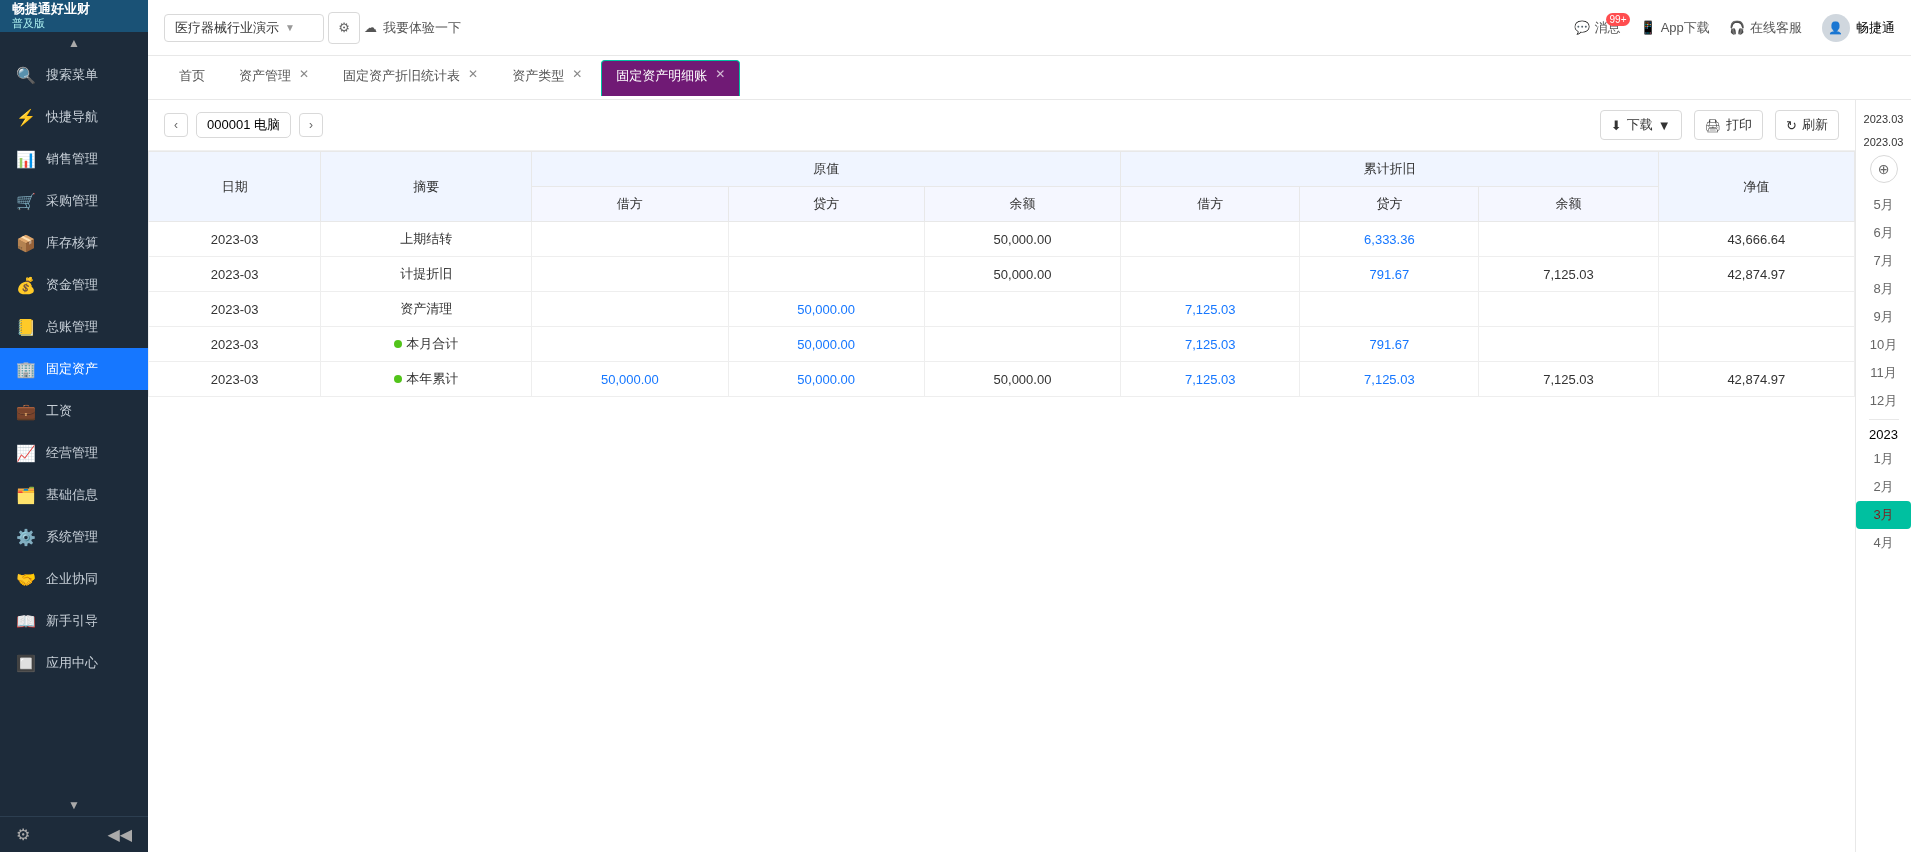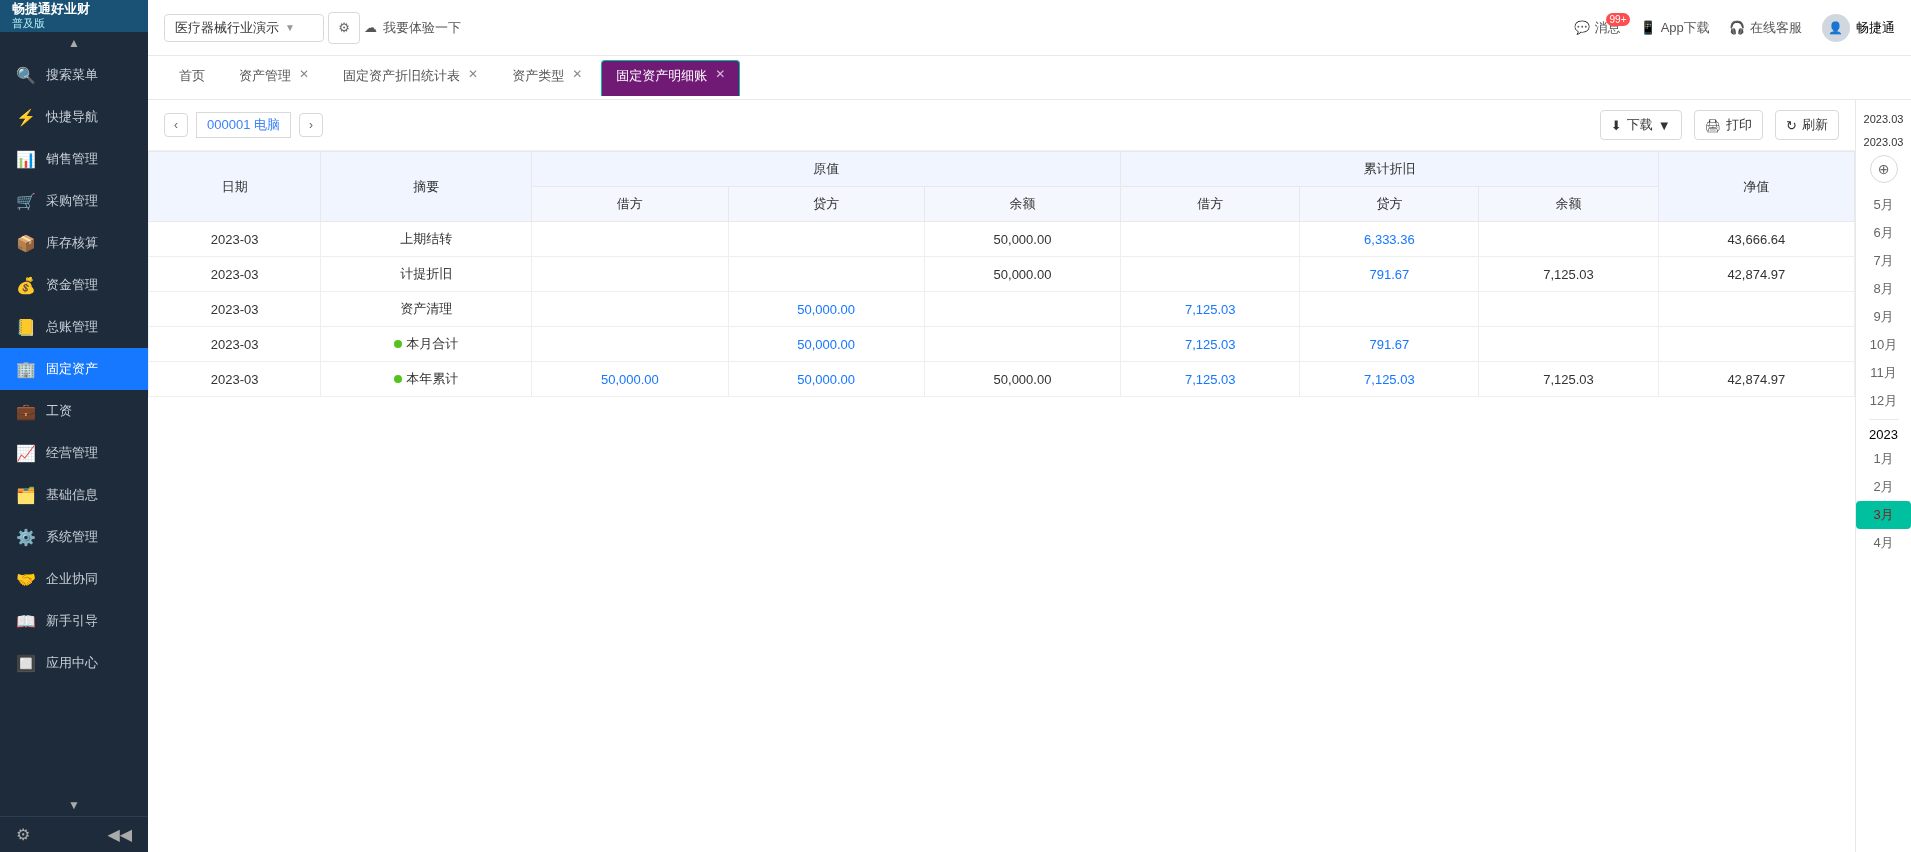--- a/index.html
+++ b/index.html
@@ -233,24 +233,24 @@
     }
     .panel-nav .nav-btn {
       width: 24px; height: 24px;
       border: 1px solid #d9d9d9;
       border-radius: 4px;
       display: flex; align-items: center; justify-content: center;
       cursor: pointer; background: #fff; color: #666; font-size: 12px;
     }
     .asset-tag {
       border: 1px solid #d9d9d9;
-      border-radius: 0;
+      border-radius: 5px;
       padding: 3px 10px;
       font-size: 13px;
-      color: #3b82f6;
+      color: #000000;
       background: #fff;
     }
     .panel-actions {
       display: flex;
       align-items: center;
       gap: 12px;
     }
     .action-btn {
       display: flex; align-items: center; gap: 5px;
       padding: 5px 10px;

